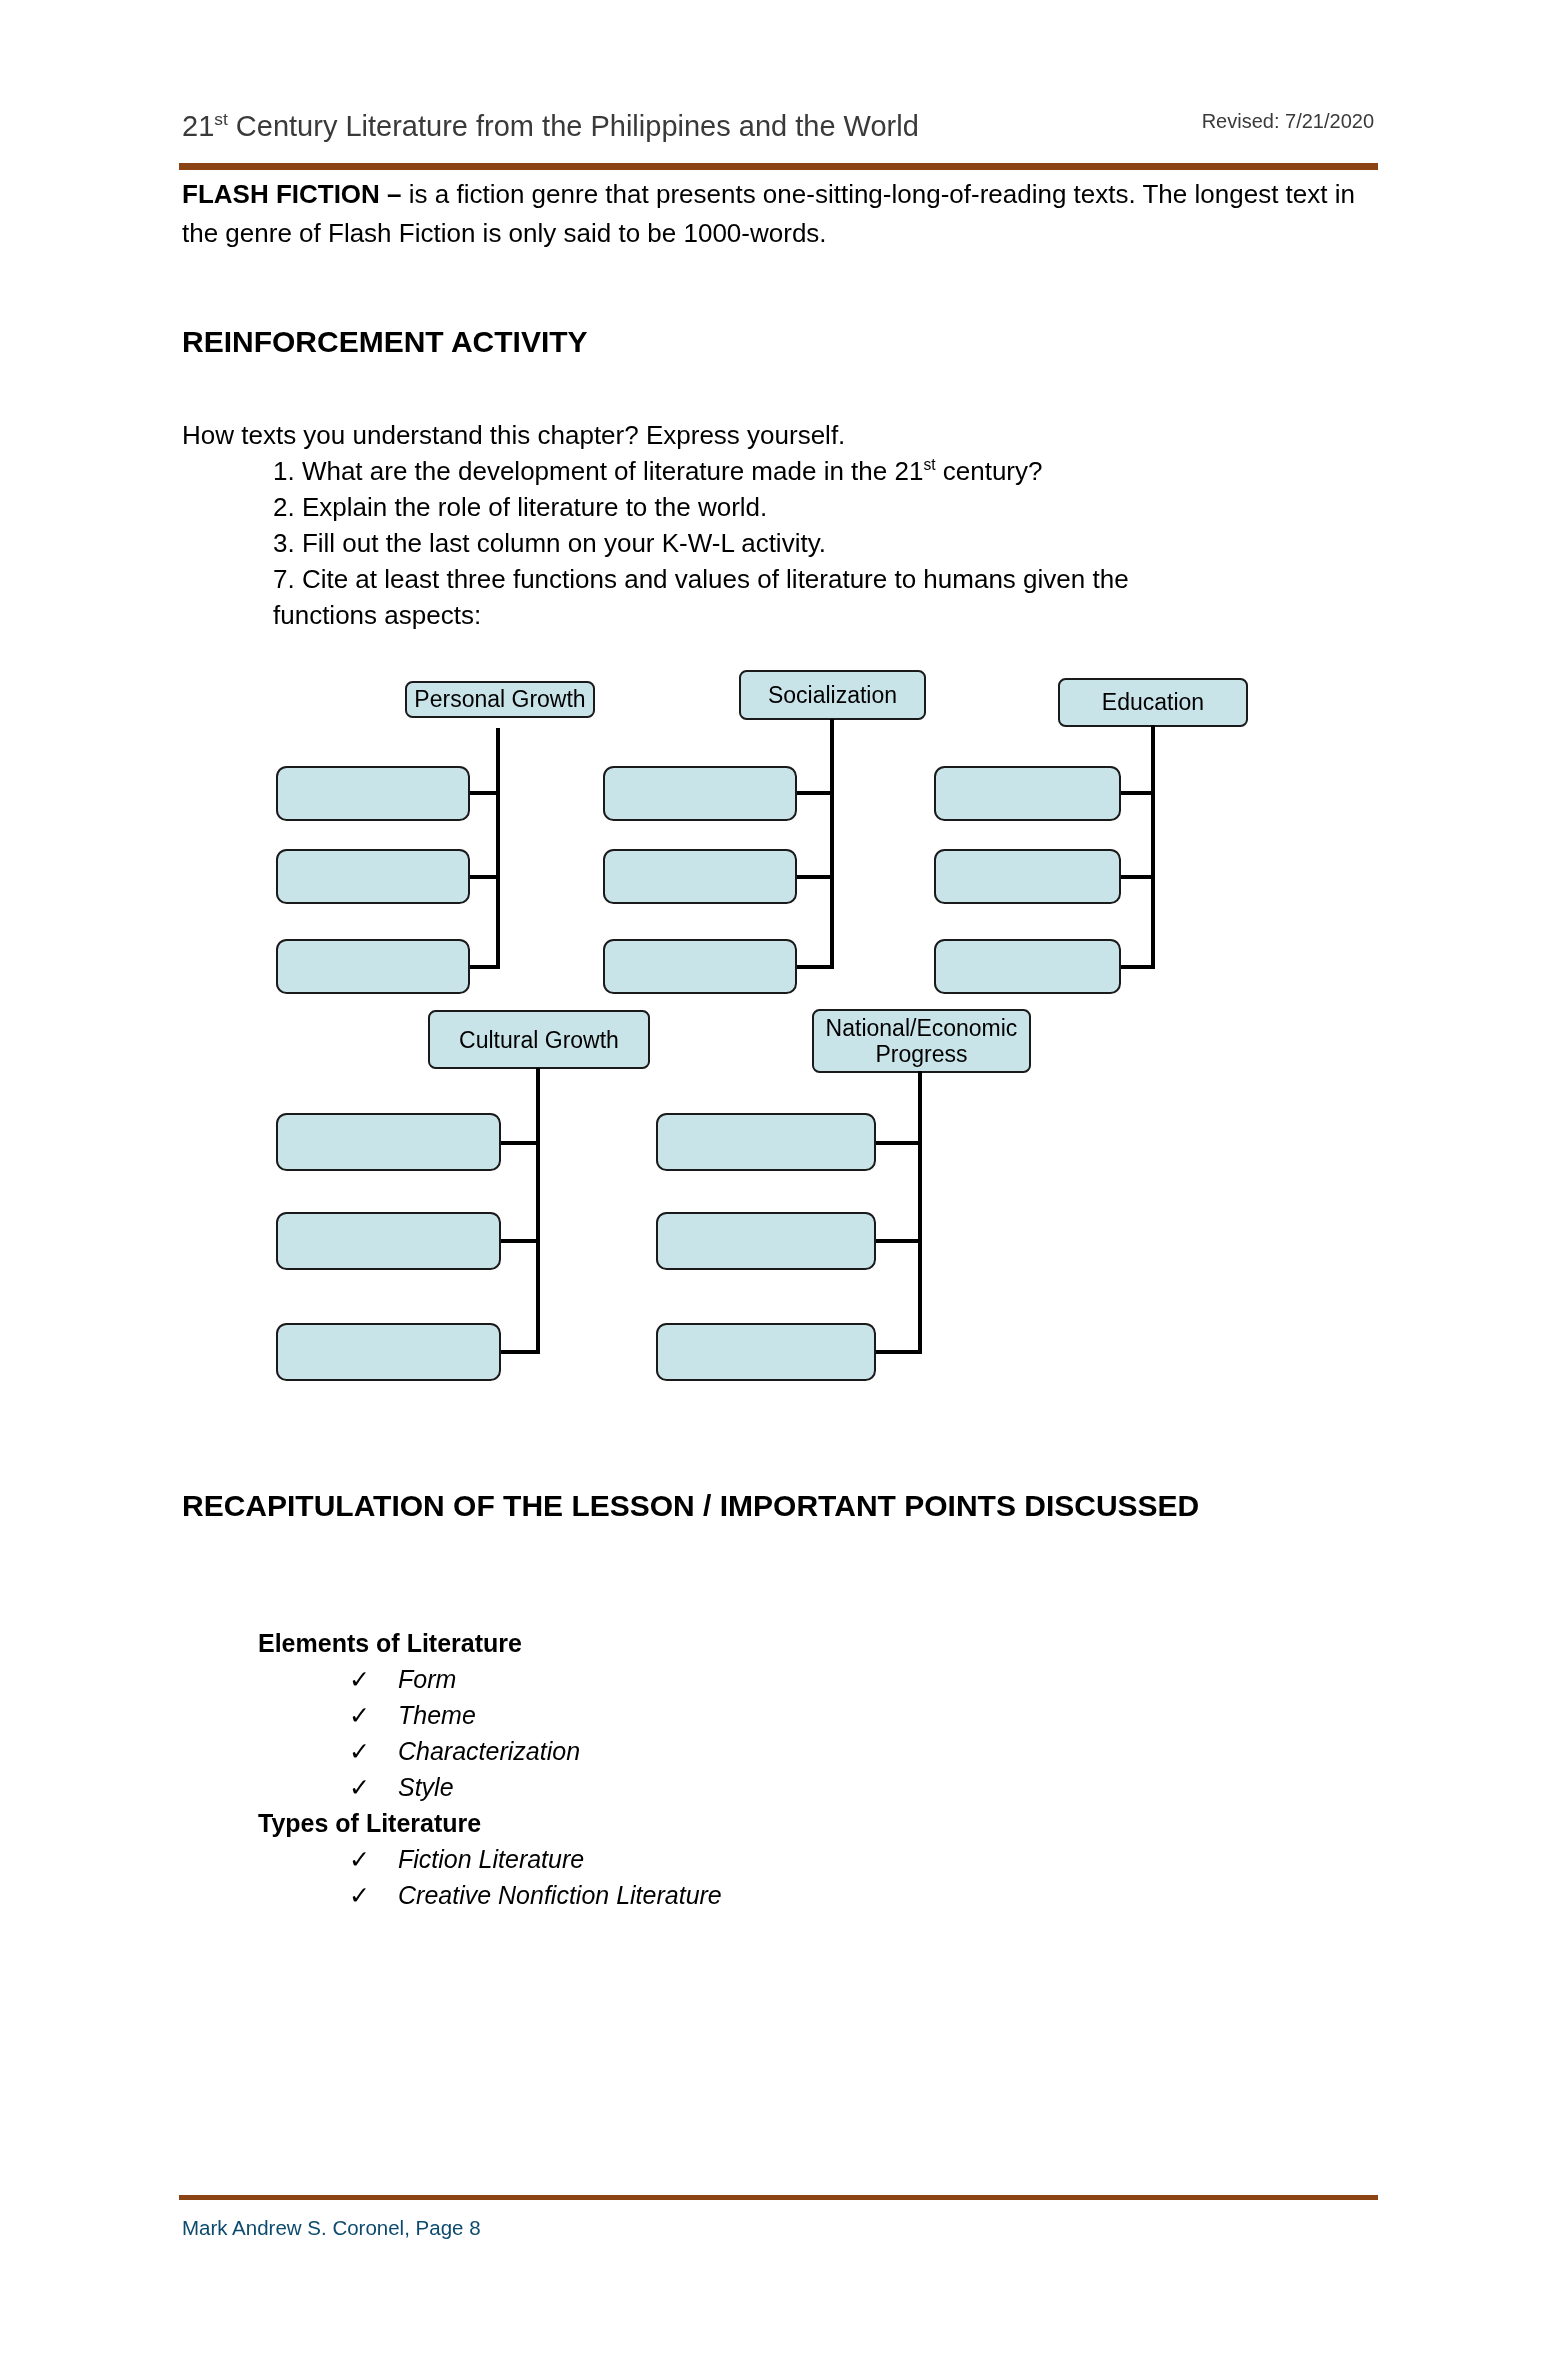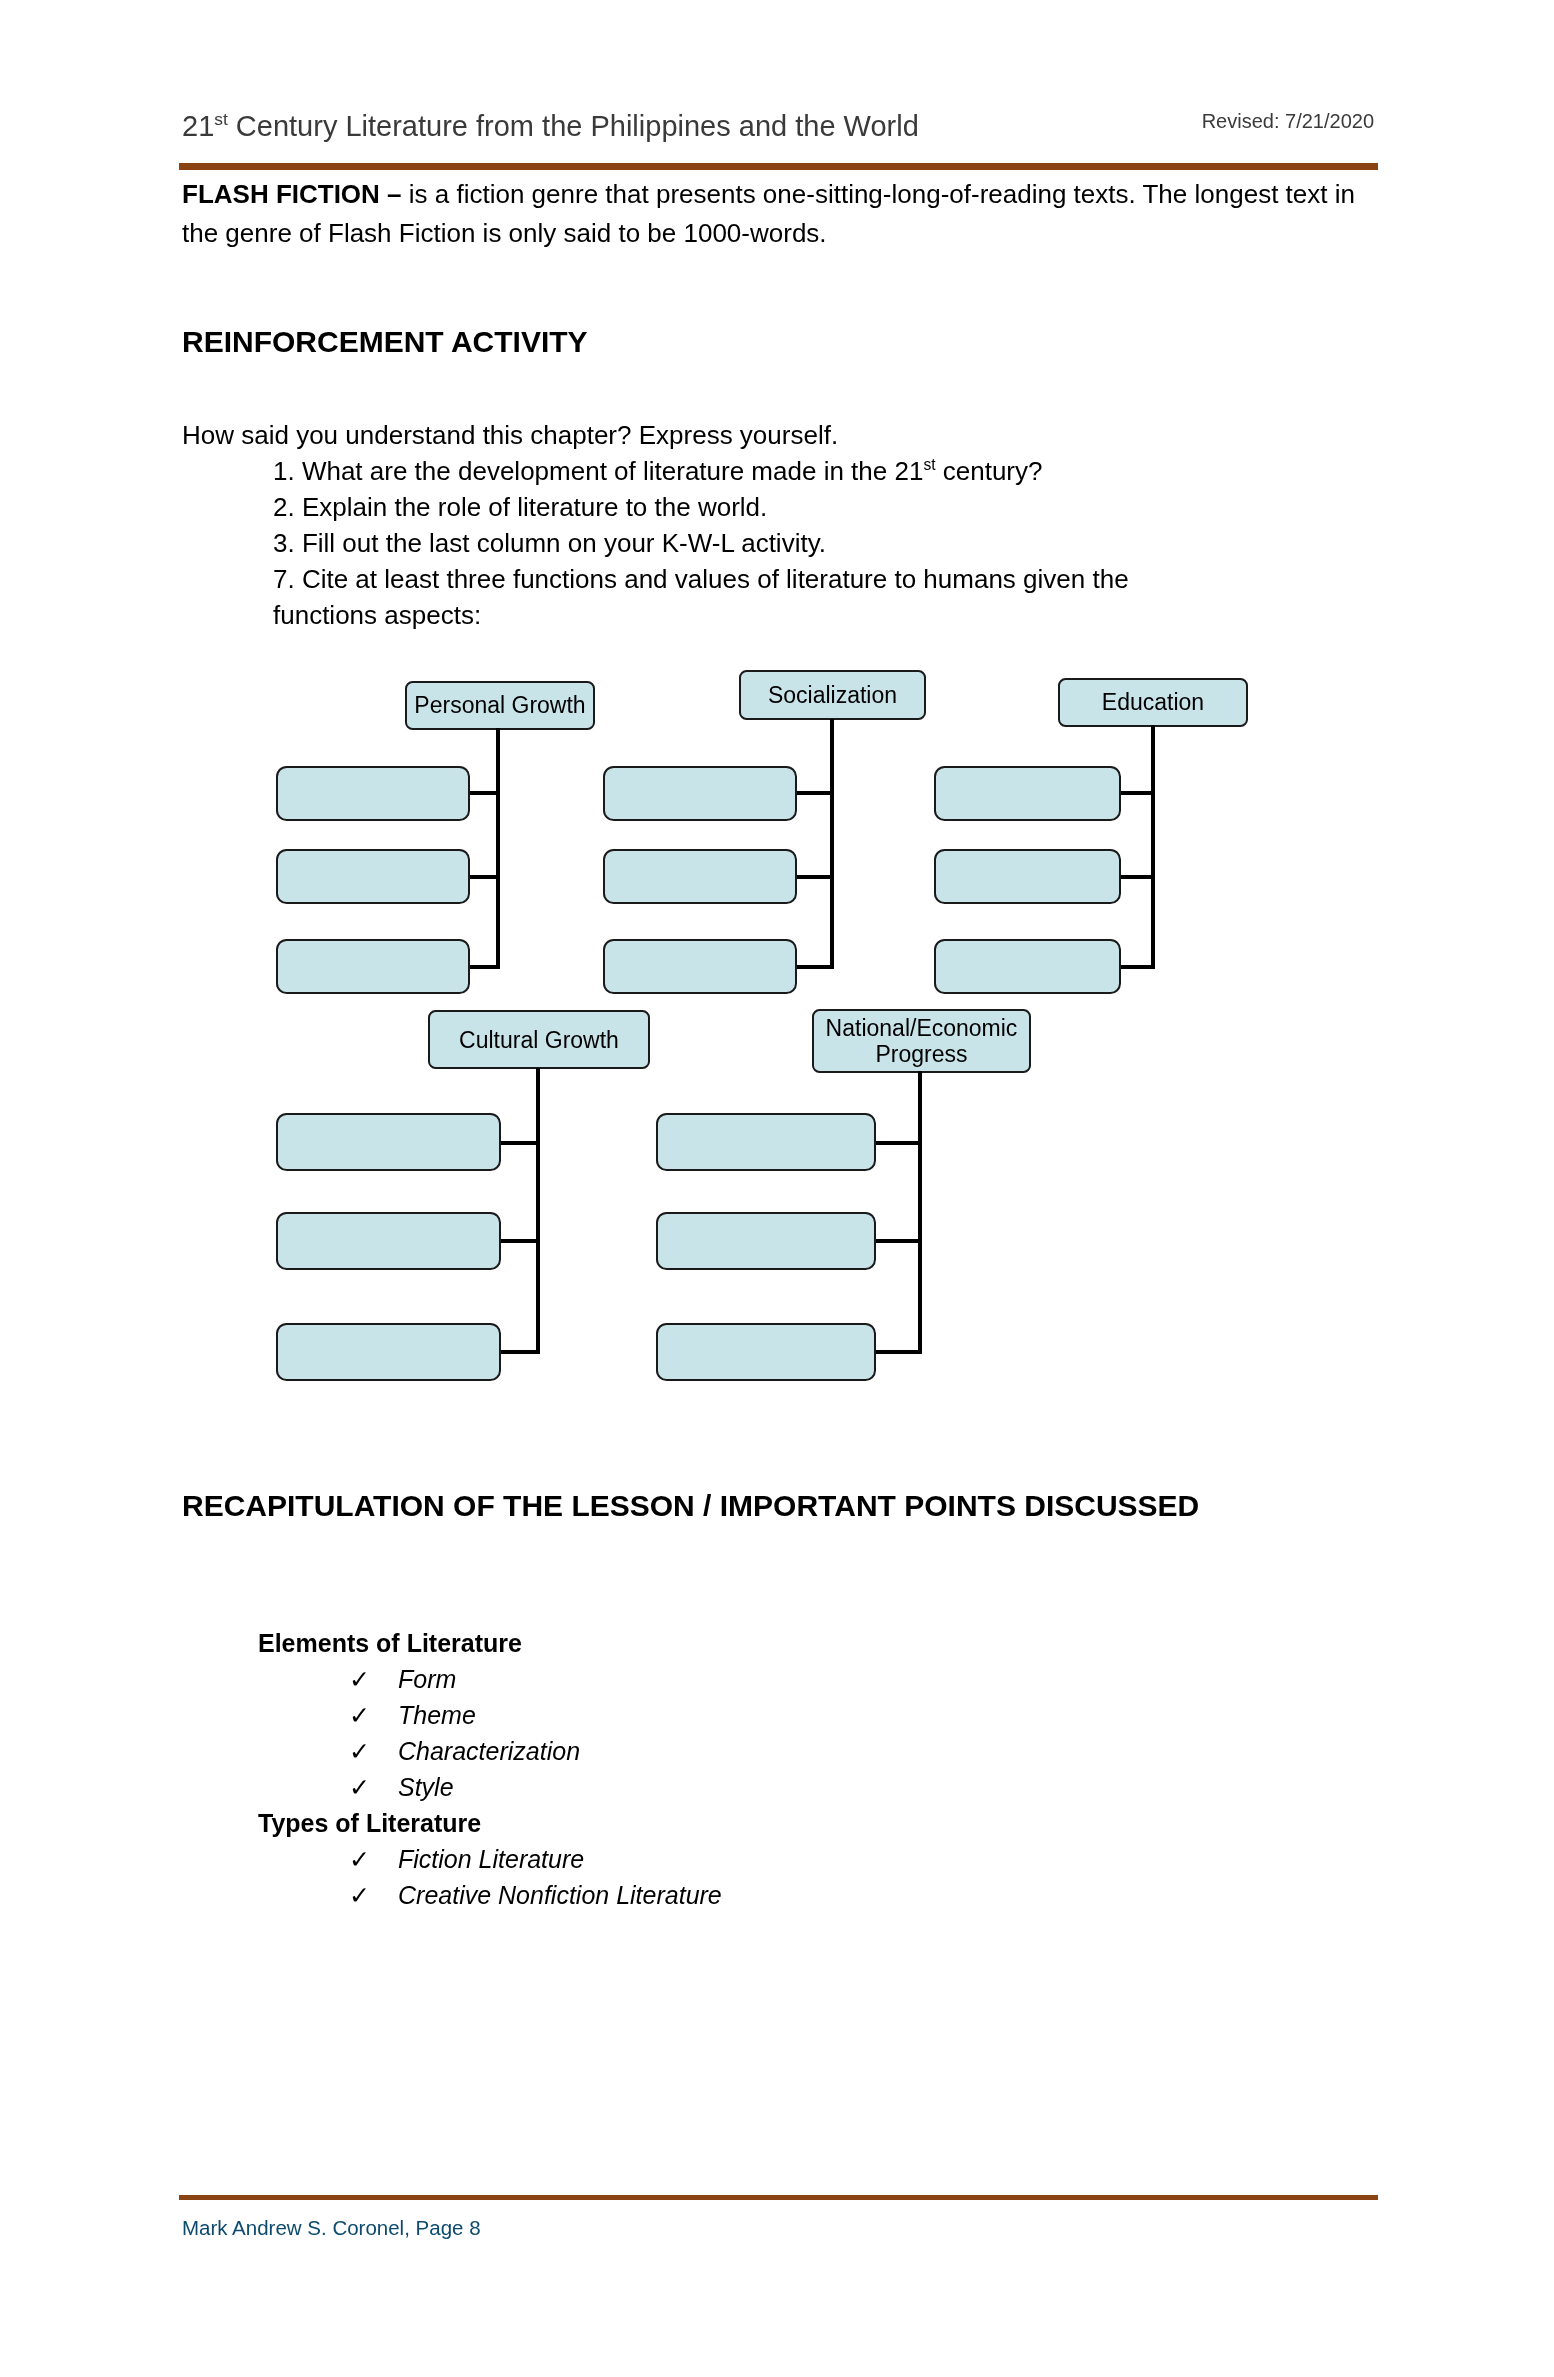--- a/index.html
+++ b/index.html
@@ -51,33 +51,33 @@
 
 <div>
 
   <div class="abs header-title"><span>21</span><sup>st</sup><span> Century Literature from the Philippines and the World</span></div>
   <div class="abs header-revised">Revised: 7/21/2020</div>
   <div class="abs rule rule-top"></div>
 
   <p class="abs flash"><b>FLASH FICTION –</b><span> is a fiction genre that presents one-sitting-long-of-reading texts. The longest text in the genre of Flash Fiction is only said to be 1000-words.</span></p>
 
   <h2 class="abs reinforce-heading">REINFORCEMENT ACTIVITY</h2>
-  <div class="abs prompt">How said you understand this chapter? Express yourself.</div>
+  <div class="abs prompt">How texts you understand this chapter? Express yourself.</div>
 
   <div class="abs qlist">
     <div><span>1. What are the development of literature made in the 21</span><sup>st</sup><span> century?</span></div>
     <div>2. Explain the role of literature to the world.</div>
     <div>3. Fill out the last column on your K-W-L activity.</div>
     <div>7. Cite at least three functions and values of literature to humans given the</div>
     <div>functions aspects:</div>
   </div>
 
   <div class="abs diagram">
 
-    <div class="lab" style="left:405px;top:13.7px;width:190px;height:49px;">
+    <div class="lab" style="left:405px;top:13.7px;width:190px;height:37px;">
         <span>Personal Growth</span>
       </div>
     <div class="vline" style="left:496px;top:61px;height:241px;"></div>
     <div class="hline" style="left:469px;top:124px;width:30px;"></div>
     <div class="hline" style="left:469px;top:208px;width:30px;"></div>
     <div class="hline" style="left:469px;top:298px;width:30px;"></div>
     <div class="abox" style="left:276px;top:99px;width:194px;height:55px;"></div>
     <div class="abox" style="left:276px;top:182px;width:194px;height:55px;"></div>
     <div class="abox" style="left:276px;top:272px;width:194px;height:55px;"></div>
 

